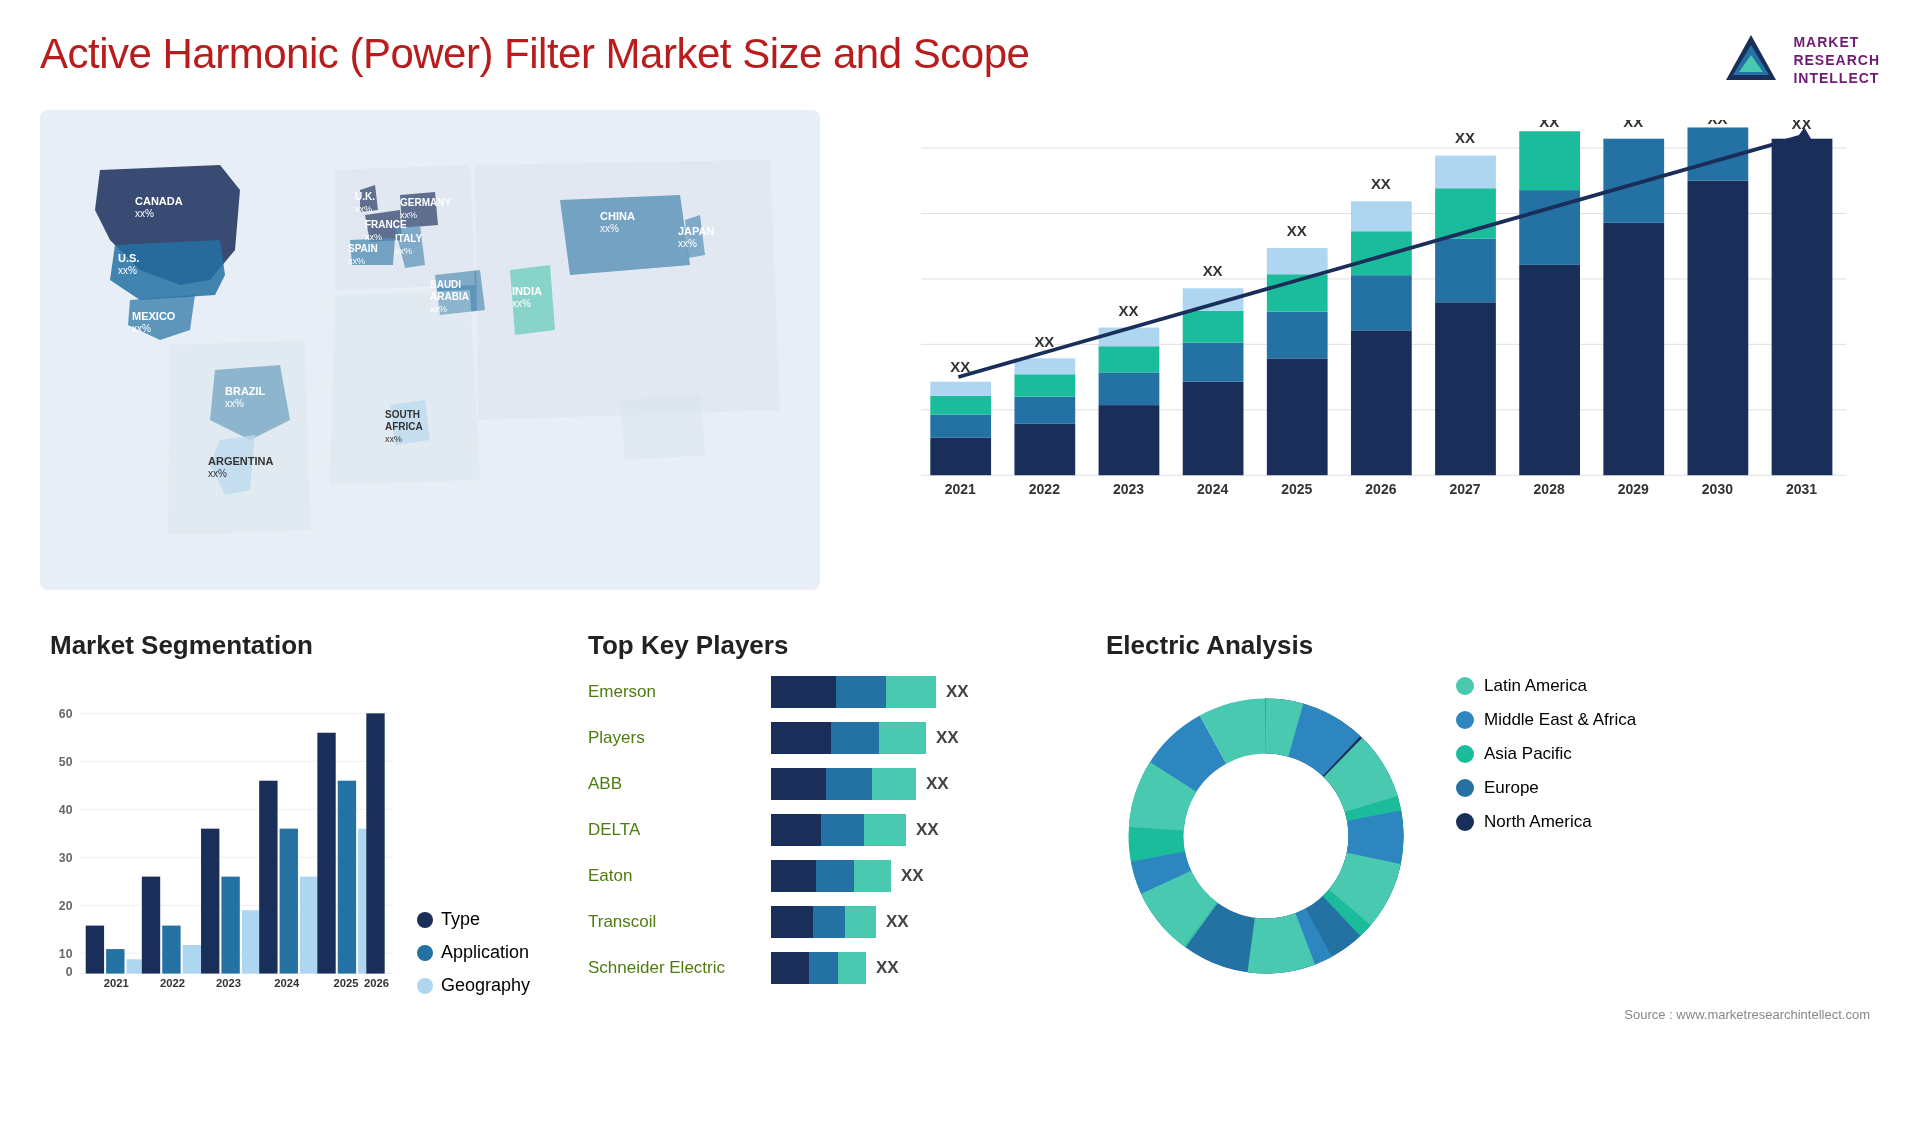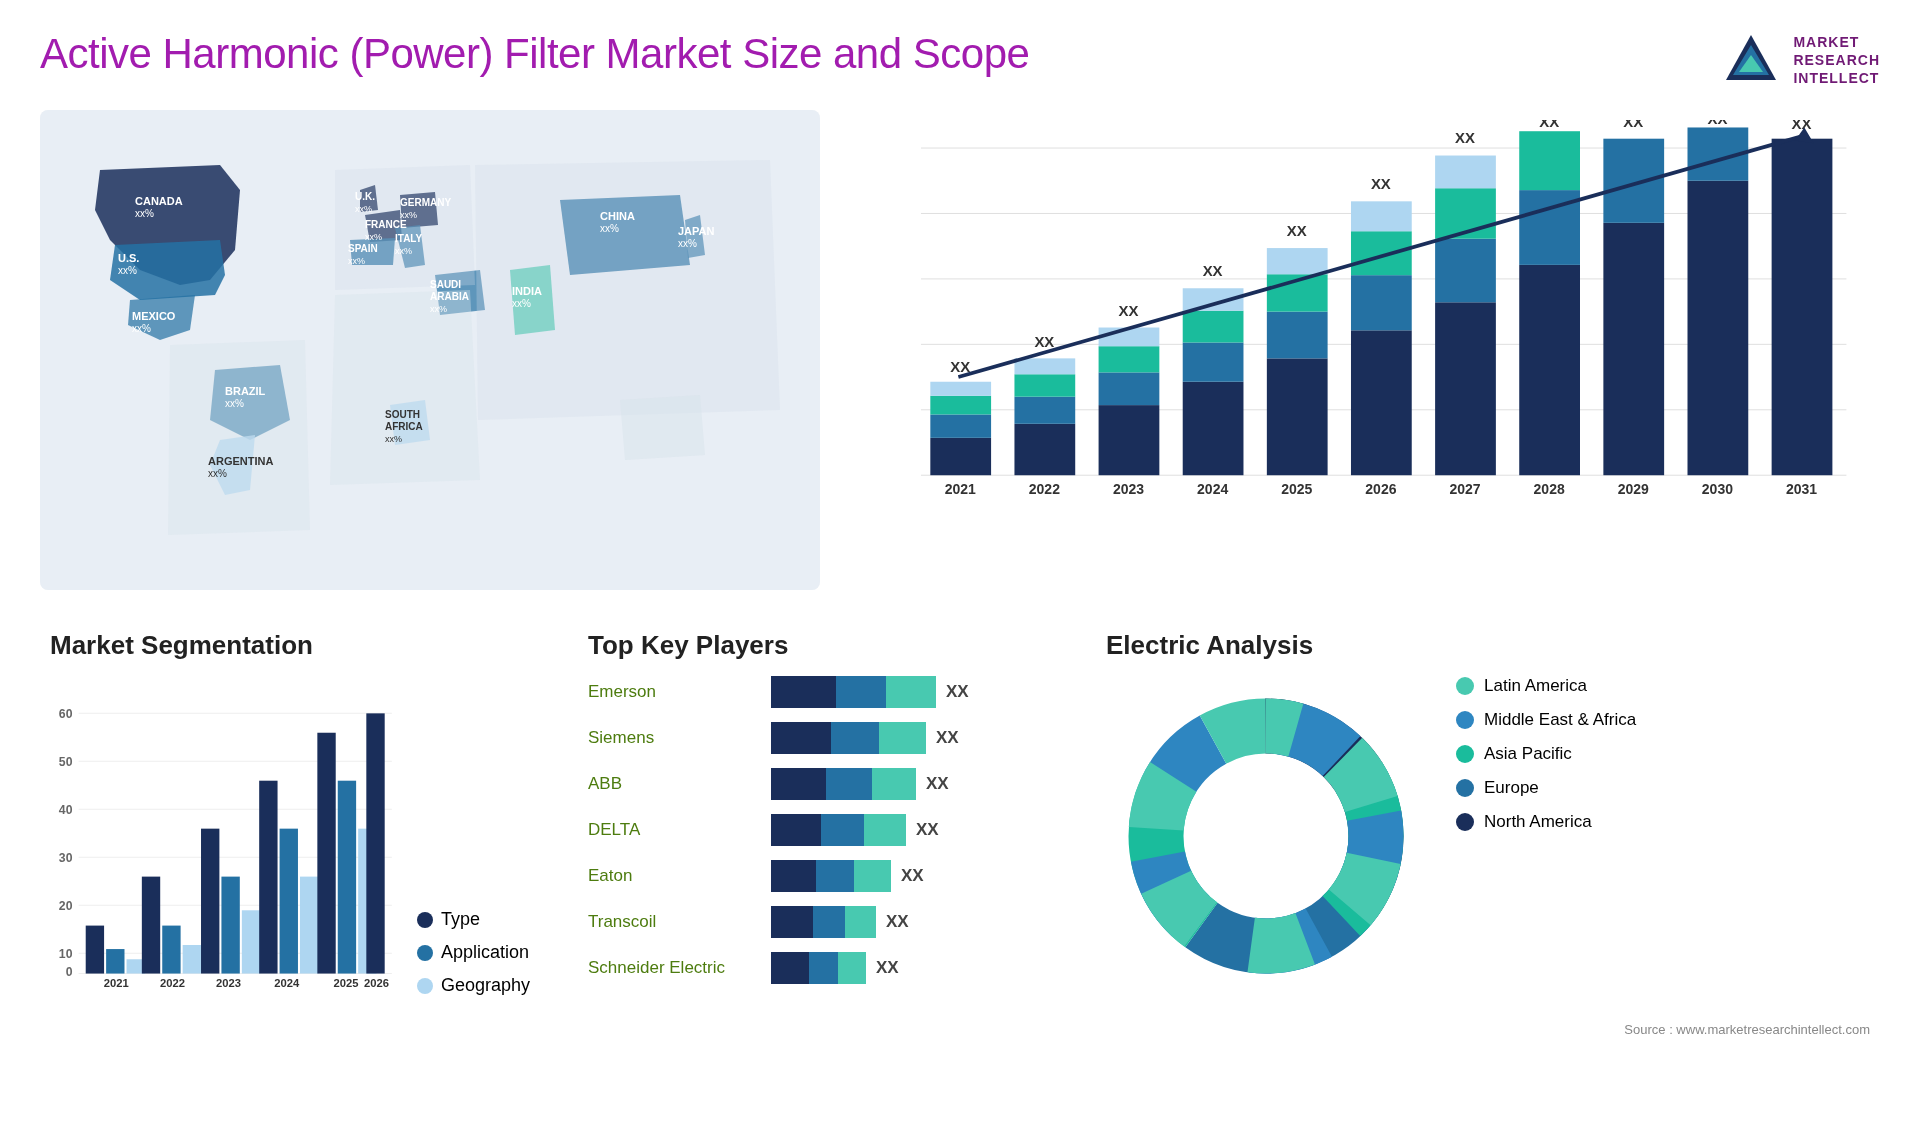--- a/index.html
+++ b/index.html
@@ -21,21 +21,21 @@
     
     .header {
       display: flex;
       justify-content: space-between;
       align-items: flex-start;
       margin-bottom: 20px;
     }
     .page-title {
       font-size: 42px;
       font-weight: 400;
-      color: #a21caf;
+      color: #b91c1c;
       letter-spacing: -0.5px;
     }
     .logo-area {
       display: flex;
       align-items: center;
       gap: 12px;
     }
     .logo-icon {
       width: 60px;
       height: 60px;
@@ -187,21 +187,21 @@
       height: 18px;
       border-radius: 50%;
       flex-shrink: 0;
     }
 
     
     .source-text {
       font-size: 13px;
       color: #888;
       text-align: right;
-      margin-top: 22px;
+      margin-top: 7px;
     }
   </style>
 </head>
 <body>
 
 <div class="page-container">
 
   <div class="header">
     <h1 class="page-title">Active Harmonic (Power) Filter Market Size and Scope</h1>
     <div class="logo-area">
@@ -463,21 +463,21 @@
           <div class="player-bar-container">
             <div class="player-bar" style="width:165px;">
               <div class="player-bar-seg1" style="width:65px; height:32px;"></div>
               <div class="player-bar-seg2" style="width:50px; height:32px;"></div>
               <div class="player-bar-seg3" style="width:50px; height:32px;"></div>
             </div>
             <span class="player-xx">XX</span>
           </div>
         </div>
         <div class="player-row">
-          <span class="player-name">Siemens</span>
+          <span class="player-name">Players</span>
           <div class="player-bar-container">
             <div class="player-bar" style="width:155px;">
               <div class="player-bar-seg1" style="width:60px; height:32px;"></div>
               <div class="player-bar-seg2" style="width:48px; height:32px;"></div>
               <div class="player-bar-seg3" style="width:47px; height:32px;"></div>
             </div>
             <span class="player-xx">XX</span>
           </div>
         </div>
         <div class="player-row">

